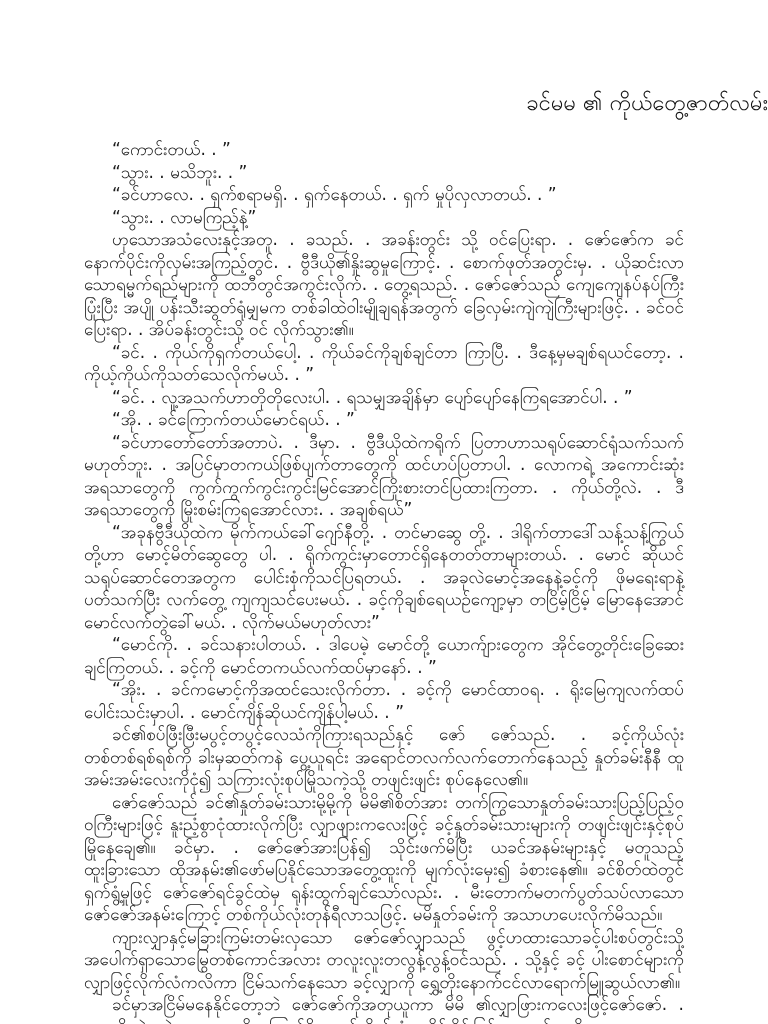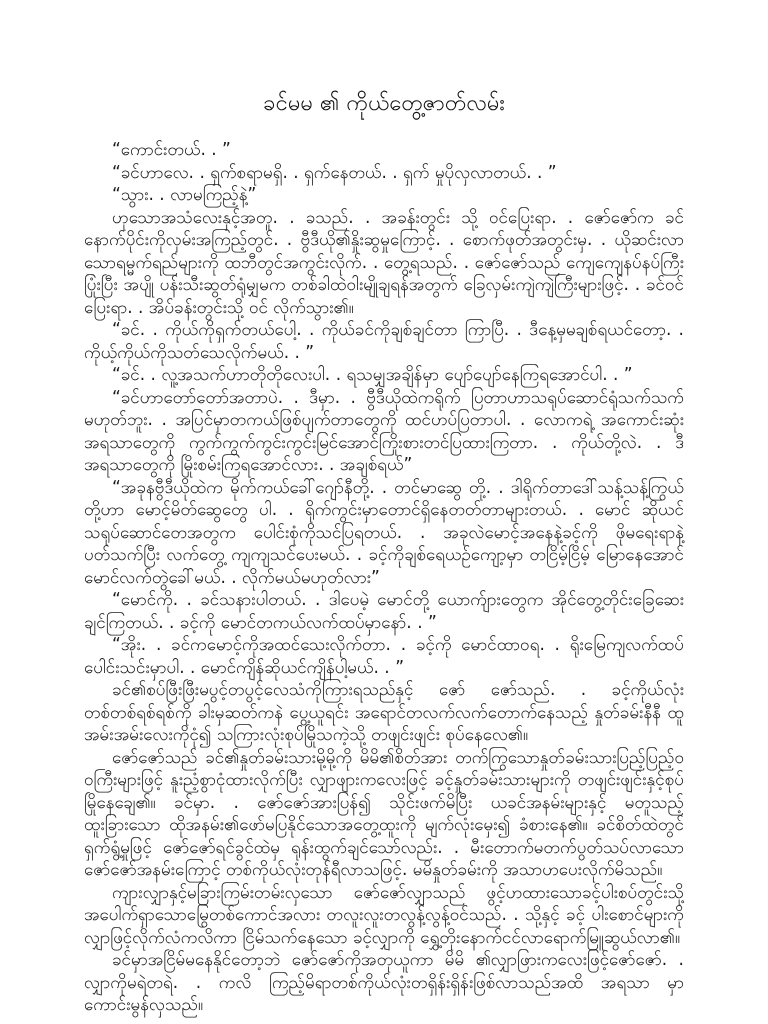--- a/index.html
+++ b/index.html
@@ -21,21 +21,21 @@
     top: 0;
     width: 768px;
     height: 1024px;
     background: #ffffff;
   }
   .title {
     position: absolute;
     top: 88px;
     left: 0;
     width: 768px;
-    text-align: center;
+    text-align: right;
     font-size: 22px;
     line-height: 30px;
     color: #111;
   }
   .body-text {
     position: absolute;
     top: 138px;
     left: 84px;
     width: 600px;
     font-size: 17px;
@@ -47,25 +47,27 @@
     text-indent: 28px;
   }
 </style>
 </head>
 <body>
 
 <div class="page">
   <div class="title">ခင်မမ ၏ ကိုယ်တွေ့ဇာတ်လမ်း</div>
   <div class="body-text">
     <p class="para">“ကောင်းတယ်. . ”</p>
+    <p class="para">“သွား. . မသိဘူး. . ”</p>
     <p class="para">“ခင်ဟာလေ. . ရှက်စရာမရှိ. . ရှက်နေတယ်. . ရှက် မှုပိုလှလာတယ်. . ”</p>
     <p class="para">“သွား. . လာမကြည့်နဲ့”</p>
     <p class="para">ဟုသောအသံလေးနှင့်အတူ. . ခသည်. . အခန်းတွင်း သို့ ဝင်ပြေးရာ. . ဇော်ဇော်က ခင်နောက်ပိုင်းကိုလှမ်းအကြည့်တွင်. . ဗွီဒီယို၏နှိုးဆွမှုကြောင့်. . စောက်ဖုတ်အတွင်းမှ. . ယိုဆင်းလာသောရမ္မက်ရည်များကို ထဘီတွင်အကွင်းလိုက်. . တွေ့ရသည်. . ဇော်ဇော်သည် ကျေကျေနပ်နပ်ကြီးပြုံးပြီး အပျို ပန်းသီးဆွတ်ရုံမျှမက တစ်ခါထဲဝါးမျိုချရန်အတွက် ခြေလှမ်းကျဲကျဲကြီးများဖြင့်. . ခင်ဝင်ပြေးရာ. . အိပ်ခန်းတွင်းသို့ ဝင် လိုက်သွား၏။</p>
     <p class="para">“ခင်. . ကိုယ်ကိုရှက်တယ်ပေါ့. . ကိုယ်ခင်ကိုချစ်ချင်တာ ကြာပြီ. . ဒီနေ့မှမချစ်ရယင်တော့. . ကိုယ့်ကိုယ်ကိုသတ်သေလိုက်မယ်. . ”</p>
     <p class="para">“ခင်. . လူ့အသက်ဟာတိုတိုလေးပါ. . ရသမျှအချိန်မှာ ပျော်ပျော်နေကြရအောင်ပါ. . ”</p>
+    <p class="para">“အို. . ခင်ကြောက်တယ်မောင်ရယ်. . ”</p>
     <p class="para">“ခင်ဟာတော်တော်အတာပဲ. . ဒီမှာ. . ဗွီဒီယိုထဲကရိုက် ပြတာဟာသရုပ်ဆောင်ရုံသက်သက်မဟုတ်ဘူး. . အပြင်မှာတကယ်ဖြစ်ပျက်တာတွေကို ထင်ဟပ်ပြတာပါ. . လောကရဲ့ အကောင်းဆုံးအရသာတွေကို ကွက်ကွက်ကွင်းကွင်းမြင်အောင်ကြိုးစားတင်ပြထားကြတာ. . ကိုယ်တို့လဲ. . ဒီအရသာတွေကို မြိုးစမ်းကြရအောင်လား. . အချစ်ရယ်”</p>
     <p class="para">“အခုနဗွီဒီယိုထဲက မိုက်ကယ်ခေါ်ဂျော်နီတို့. . တင်မာဆွေ တို့. . ဒါရိုက်တာဒေါ်သန့်သန့်ကြွယ်တို့ဟာ မောင့်မိတ်ဆွေတွေ ပါ. . ရိုက်ကွင်းမှာတောင်ရှိနေတတ်တာများတယ်. . မောင် ဆိုယင်သရုပ်ဆောင်တေအတွက ပေါင်းစုံကိုသင်ပြရတယ်. . အခုလဲမောင့်အနေနဲ့ခင့်ကို ဖိုမရေးရာနဲ့ပတ်သက်ပြီး လက်တွေ့ ကျကျသင်ပေးမယ်. . ခင့်ကိုချစ်ရေယဉ်ကျော့မှာ တငြိမ့်ငြိမ့် မြောနေအောင်မောင်လက်တွဲခေါ်မယ်. . လိုက်မယ်မဟုတ်လား”</p>
     <p class="para">“မောင်ကို. . ခင်သနားပါတယ်. . ဒါပေမဲ့ မောင်တို့ ယောက်ျားတွေက အိုင်တွေ့တိုင်းခြေဆေးချင်ကြတယ်. . ခင့်ကို မောင်တကယ်လက်ထပ်မှာနော်. . ”</p>
     <p class="para">“အိုး. . ခင်ကမောင့်ကိုအထင်သေးလိုက်တာ. . ခင့်ကို မောင်ထာဝရ. . ရိုးမြေကျလက်ထပ်ပေါင်းသင်းမှာပါ. . မောင်ကျိန်ဆိုယင်ကျိန်ပါ့မယ်. . ”</p>
     <p class="para">ခင်၏စပ်ဖြီးဖြီးမပွင့်တပွင့်လေသံကိုကြားရသည်နှင့် ဇော် ဇော်သည်. . ခင့်ကိုယ်လုံးတစ်တစ်ရစ်ရစ်ကို ခါးမှဆတ်ကနဲ ပွေ့ယူရင်း အရောင်တလက်လက်တောက်နေသည့် နှုတ်ခမ်းနီနီ ထူအမ်းအမ်းလေးကိုငုံ၍ သကြားလုံးစုပ်မြိုသကဲ့သို့ တဖျင်းဖျင်း စုပ်နေလေ၏။</p>
     <p class="para">ဇော်ဇော်သည် ခင်၏နှုတ်ခမ်းသားမို့မို့ကို မိမိ၏စိတ်အား တက်ကြွသောနှုတ်ခမ်းသားပြည့်ပြည့်ဝဝကြီးများဖြင့် နူးညံ့စွာငုံထားလိုက်ပြီး လျှာဖျားကလေးဖြင့် ခင့်နှုတ်ခမ်းသားများကို တဖျင်းဖျင်းနှင့်စုပ်မြိုနေချေ၏။ ခင်မှာ. . ဇော်ဇော်အားပြန်၍ သိုင်းဖက်မိပြီး ယခင်အနမ်းများနှင့် မတူသည့် ထူးခြားသော ထိုအနမ်း၏ဖော်မပြနိုင်သောအတွေ့ထူးကို မျက်လုံးမှေး၍ ခံစားနေ၏။ ခင်စိတ်ထဲတွင် ရှက်ရွံ့မှုဖြင့် ဇော်ဇော်ရင်ခွင်ထဲမှ ရုန်းထွက်ချင်သော်လည်း. . မီးတောက်မတက်ပွတ်သပ်လာသော ဇော်ဇော်အနမ်းကြောင့် တစ်ကိုယ်လုံးတုန်ရီလာသဖြင့်. မမိနှုတ်ခမ်းကို အသာဟပေးလိုက်မိသည်။</p>
     <p class="para">ကျားလျှာနှင့်မခြားကြမ်းတမ်းလှသော ဇော်ဇော်လျှာသည် ဖွင့်ဟထားသောခင့်ပါးစပ်တွင်းသို့ အပေါက်ရှာသောမြွေတစ်ကောင်အလား တလူးလူးတလွန့်လွန့်ဝင်သည်. . သို့နှင့် ခင့် ပါးစောင်များကိုလျှာဖြင့်လိုက်လံကလိကာ ငြိမ်သက်နေသော ခင့်လျှာကို ရွှေ့တိုးနောက်ငင်လာရောက်မြူဆွယ်လာ၏။</p>
     <p class="para">ခင်မှာအငြိမ်မနေနိုင်တော့ဘဲ ဇော်ဇော်ကိုအတုယူကာ မိမိ ၏လျှာဖြားကလေးဖြင့်ဇော်ဇော်. . လျှာကိုမရဲတရဲ. . ကလိ ကြည့်မိရာတစ်ကိုယ်လုံးတရှိန်းရှိန်းဖြစ်လာသည်အထိ အရသာ မှာကောင်းမွန်လှသည်။</p>
   </div>
 </div>

